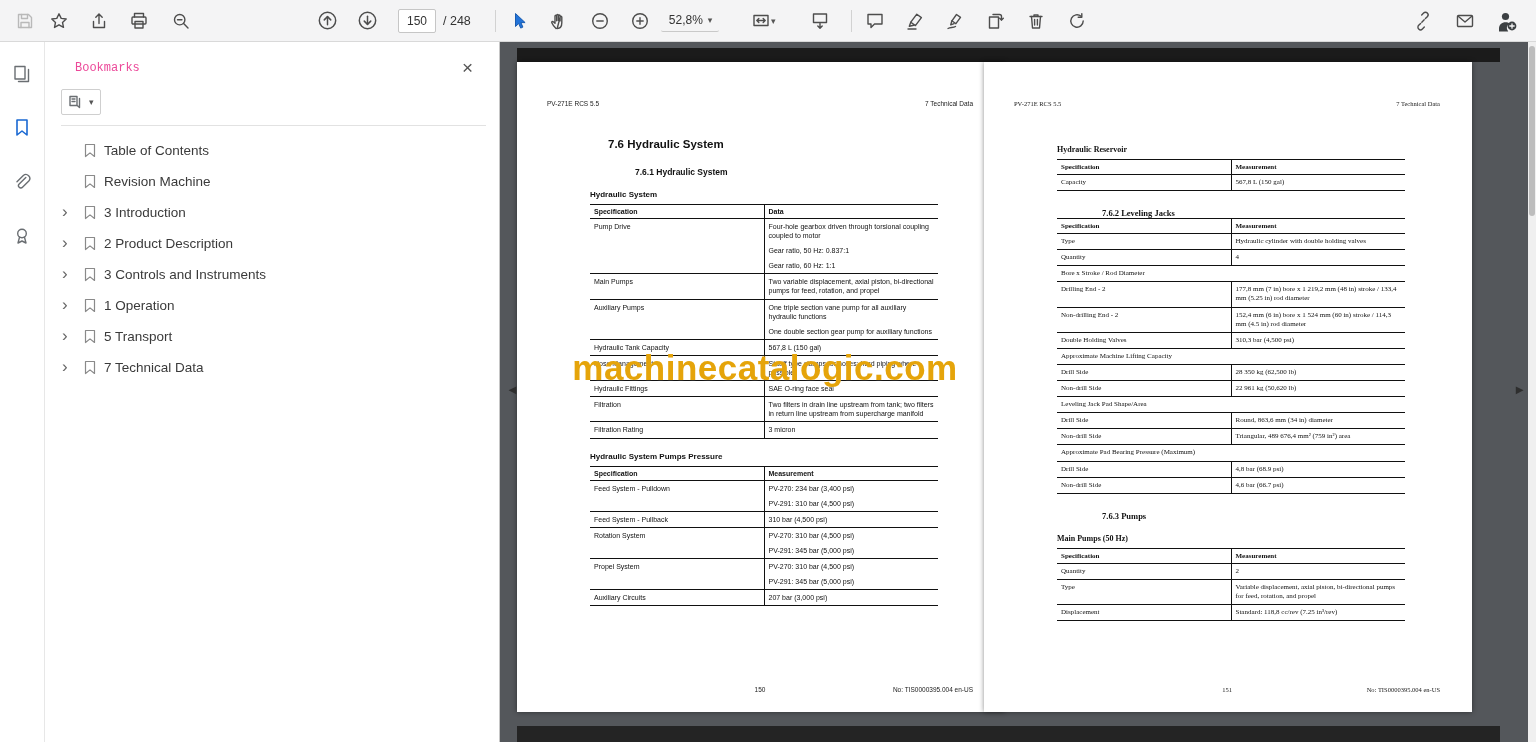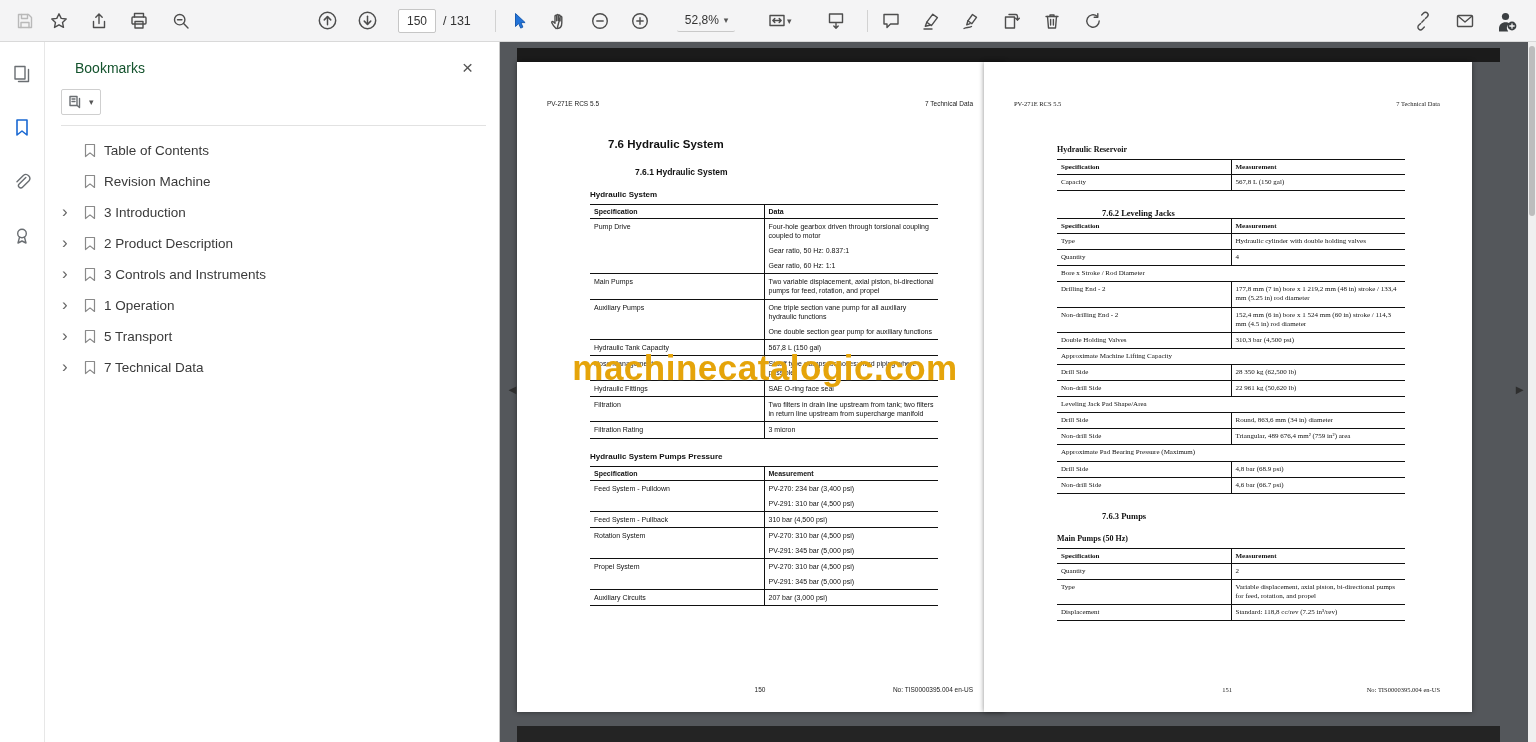--- a/index.html
+++ b/index.html
@@ -8,32 +8,32 @@
   button{background:none;border:none;cursor:pointer;font-family:inherit;}
 
   
   .toolbar{position:absolute;top:0;left:0;right:0;height:42px;background:#f4f4f5;border-bottom:1px solid #d9d9d9;display:flex;align-items:center;padding-left:8px;z-index:30;}
   .tbtn{width:34px;height:32px;display:flex;align-items:center;justify-content:center;border-radius:3px;}
   .ic{fill:none;stroke:#4d4d4d;stroke-width:1.4;stroke-linecap:round;stroke-linejoin:round;}
   .ic.dis{stroke:#b9b9b9;}
   .sep{width:1px;height:22px;background:#d2d2d2;margin:0 6px;}
   .pagebox{width:38px;height:24px;border:1px solid #c6c6c6;background:#fff;font-size:12px;color:#333;display:flex;align-items:center;justify-content:center;margin-left:14px;border-radius:2px;}
   .pagetotal{font-size:12.5px;color:#333;margin-left:7px;}
-  .zoomdrop{display:flex;align-items:center;gap:5px;font-size:12px;color:#333;margin-left:20px;padding:4px 7px 4px 8px;border-radius:2px;border-bottom:1px solid #c9c9c9;}
+  .zoomdrop{display:flex;align-items:center;gap:5px;font-size:12px;color:#333;margin-left:4px;padding:4px 7px 4px 8px;border-radius:2px;border-bottom:1px solid #c9c9c9;}
   .caret{font-size:9px;color:#555;}
   .tb-right{margin-left:auto;display:flex;align-items:center;padding-right:12px;}
 
   
   .iconstrip{position:absolute;top:42px;left:0;width:45px;bottom:0;background:#ffffff;border-right:1px solid #e7e7e7;display:flex;flex-direction:column;align-items:center;padding-top:16px;gap:22px;z-index:20;}
   .ic2{fill:none;stroke:#6a6e72;stroke-width:1.4;stroke-linecap:round;stroke-linejoin:round;}
 
   
   .panel{position:absolute;top:42px;left:45px;width:455px;bottom:0;background:#fff;border-right:1px solid #c6c6c6;z-index:20;}
   .panel-head{display:flex;align-items:center;justify-content:space-between;padding:16px 26px 4px 30px;}
-  .panel-title{font-size:14px;color:#14532d;}
+  .panel-title{font-size:12px;color:#ec4899;font-family:Liberation Mono, monospace;}
   .close-x{font-size:19px;color:#555;line-height:1;}
   .opts-row{padding:8px 0 0 16px;}
   .opts-btn{display:inline-flex;align-items:center;gap:5px;border:1px solid #cfcfcf;border-radius:2px;background:#fff;padding:4px 6px;}
   .panel-divider{border-bottom:1px solid #e2e2e2;margin:10px 13px 0 16px;}
   .bm-list{padding-top:9px;}
   .bm-item{display:flex;align-items:center;height:31px;padding-left:17px;color:#3a3a3a;}
   .bm-chevron{width:21px;font-size:17px;color:#666;line-height:1;padding-bottom:3px;}
   .bm-icon{margin-right:7px;flex:none;}
   .bm-label{font-size:13.5px;white-space:nowrap;}
 
@@ -114,21 +114,21 @@
       </svg>
     </button>
   <button class="tbtn" style="margin-left:6px">
       <svg class="ic" width="21" height="21" viewBox="0 0 20 20">
         <circle cx="10" cy="10" r="7.8"></circle>
         <path d="M10 6v7.5"></path>
         <path d="M6.9 10.6l3.1 3.1 3.1-3.1"></path>
       </svg>
     </button>
   <div class="pagebox">150</div>
-  <span class="pagetotal">/ 131</span>
+  <span class="pagetotal">/ 248</span>
 
   <div class="sep" style="margin-left:24px"></div>
 
   <button class="tbtn">
       <svg width="20" height="20" viewBox="0 0 20 20">
         <path d="M6.5 2.5v13l3.2-3 2 4.6 2.2-1-2-4.5h4.2z" fill="#2273d8" stroke="#1a5cb0" stroke-width="1"></path>
       </svg>
     </button>
   <button class="tbtn" style="margin-left:6px">
       <svg class="ic" width="20" height="20" viewBox="0 0 20 20">

